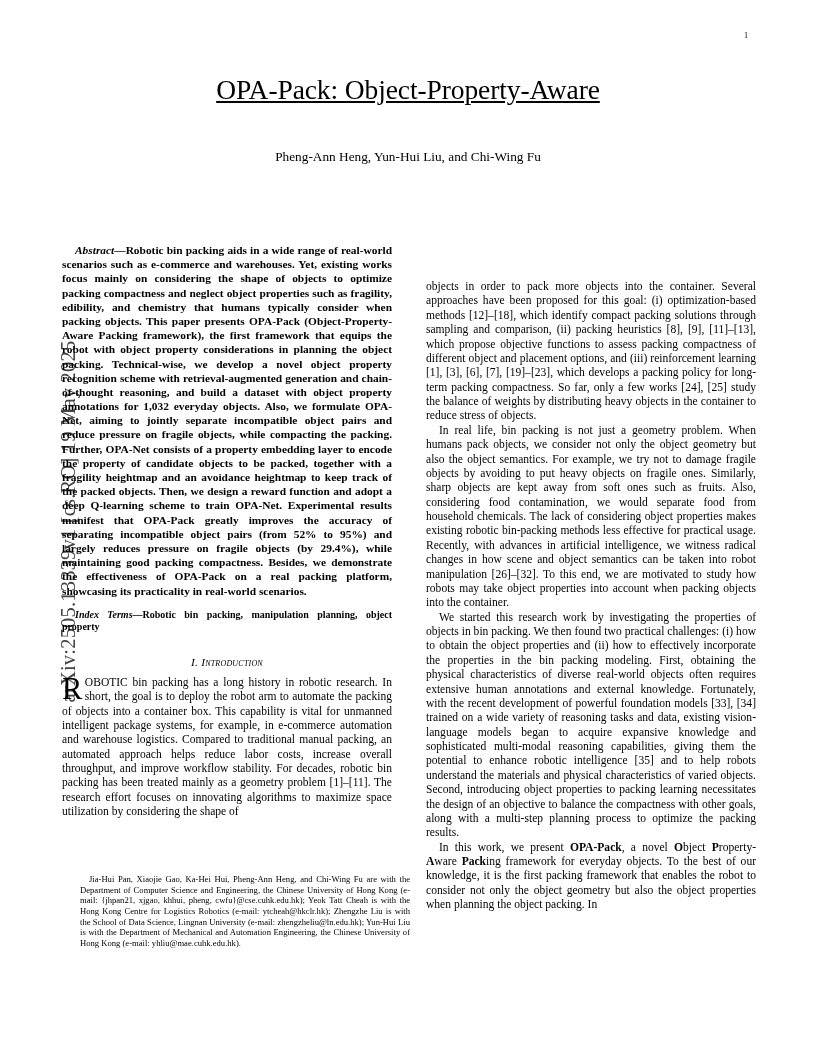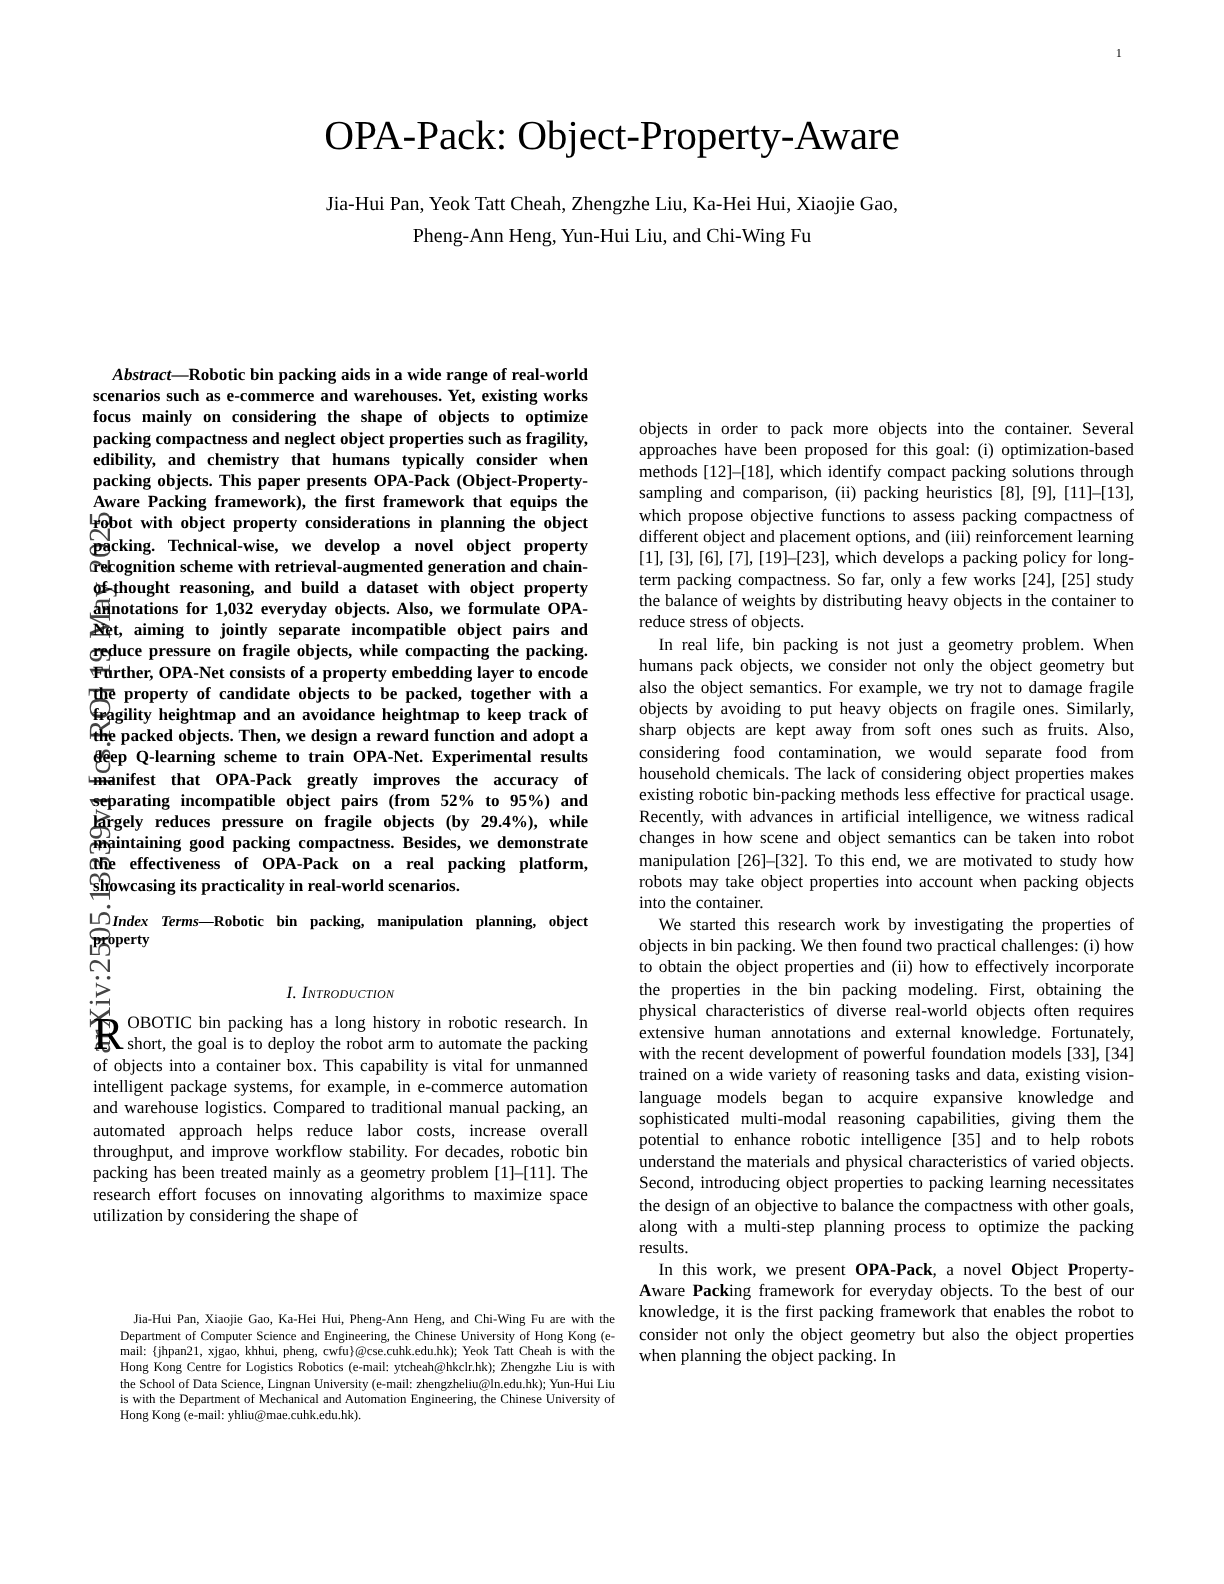--- a/index.html
+++ b/index.html
@@ -48,20 +48,21 @@
     top: 72px;
     width: 600px;
     text-align: center;
   }
   .paper-title {
     font-size: 27.5px;
     line-height: 1.32;
     font-weight: normal;
     margin: 0;
     letter-spacing: -0.1px;
+    text-decoration: underline;
   }
   .authors {
     margin-top: 18px;
     font-size: 13.3px;
     line-height: 1.52;
   }
   
   .columns {
     position: absolute;
     left: 62px;
@@ -149,21 +150,21 @@
 
   <div class="arxiv-stamp">arXiv:2505.13339v1  [cs.RO]  19 May 2025</div>
 
   <div class="page-number">1</div>
 
   <div class="title-block">
     <h1 class="paper-title">
       <span>OPA-Pack: Object-Property-Aware</span><br>
     </h1>
     <div class="authors">
-      <span>Jia-Hui Pan, Yeok Tatt Cheah, Zhengzhe Liu, Ka-Hei Hui, Xiaojie Gao,</span><br>
+      <br>
       <span>Pheng-Ann Heng, Yun-Hui Liu, and Chi-Wing Fu</span>
     </div>
   </div>
 
   <div class="columns">
 
     <div class="col col-left">
 
       <p class="abstract"><em>Abstract</em><span>—</span><span>Robotic bin packing aids in a wide range of real-world scenarios such as e-commerce and warehouses. Yet, existing works focus mainly on considering the shape of objects to optimize packing compactness and neglect object properties such as fragility, edibility, and chemistry that humans typically consider when packing objects. This paper presents OPA-Pack (Object-Property-Aware Packing framework), the first framework that equips the robot with object property considerations in planning the object packing. Technical-wise, we develop a novel object property recognition scheme with retrieval-augmented generation and chain-of-thought reasoning, and build a dataset with object property annotations for 1,032 everyday objects. Also, we formulate OPA-Net, aiming to jointly separate incompatible object pairs and reduce pressure on fragile objects, while compacting the packing. Further, OPA-Net consists of a property embedding layer to encode the property of candidate objects to be packed, together with a fragility heightmap and an avoidance heightmap to keep track of the packed objects. Then, we design a reward function and adopt a deep Q-learning scheme to train OPA-Net. Experimental results manifest that OPA-Pack greatly improves the accuracy of separating incompatible object pairs (from 52% to 95%) and largely reduces pressure on fragile objects (by 29.4%), while maintaining good packing compactness. Besides, we demonstrate the effectiveness of OPA-Pack on a real packing platform, showcasing its practicality in real-world scenarios.</span></p>
 

